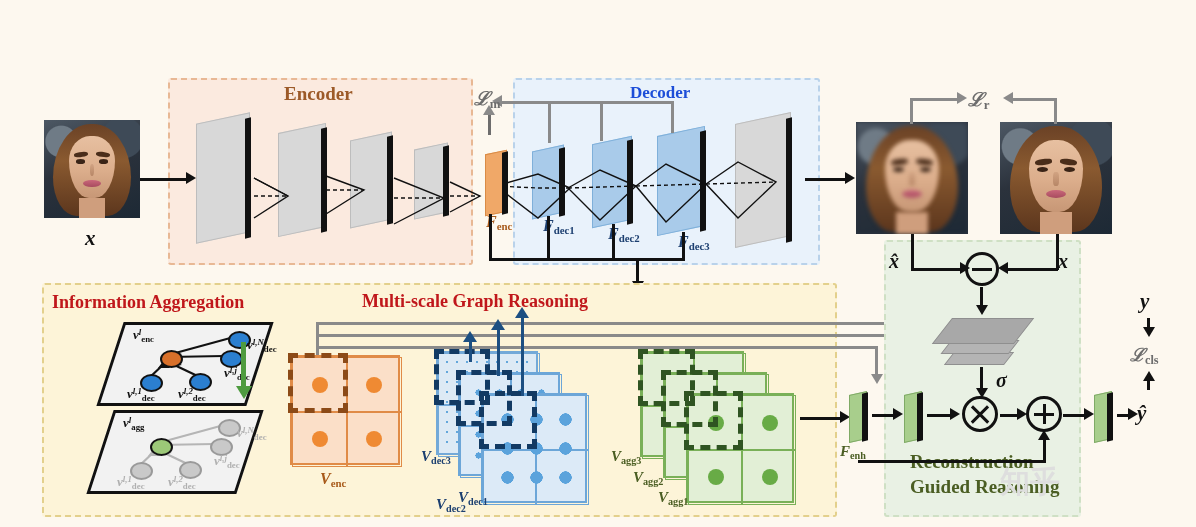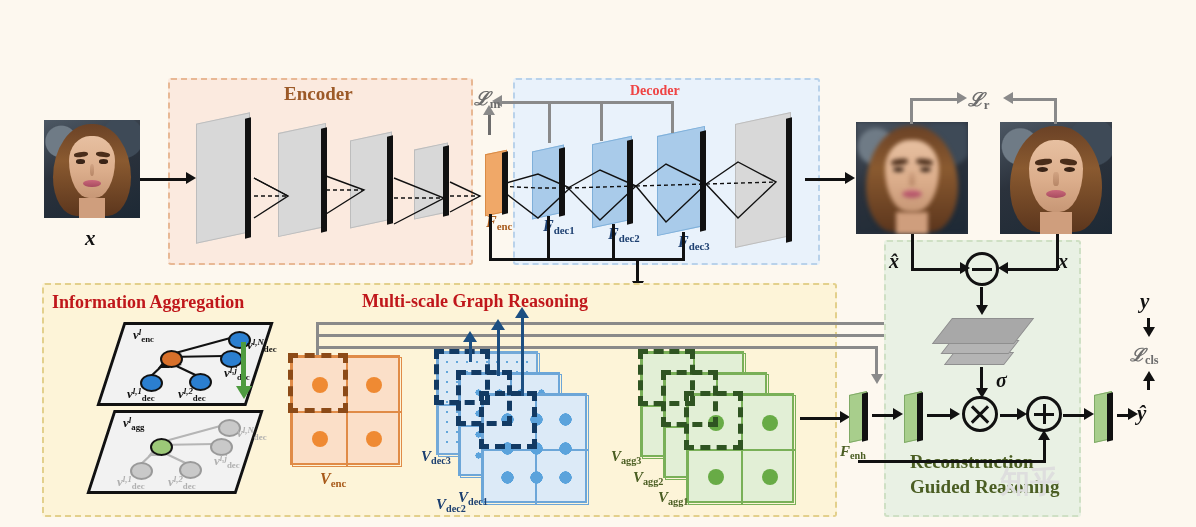--- a/index.html
+++ b/index.html
@@ -16,21 +16,21 @@
 
   
   .panel{position:absolute;box-sizing:border-box;}
   .panel-enc{border:2px dashed #e8b894;background:#fbeadf;border-radius:3px;}
   .panel-dec{border:2px dashed #b9d2ea;background:#e9f2fb;border-radius:3px;}
   .panel-bottom{border:2px dashed #e3d08c;background:#fdf4d8;border-radius:3px;}
   .panel-rga{border:2px dashed #cfe0c4;background:#e9f1e4;border-radius:3px;}
 
   .ptitle{position:absolute;font-weight:bold;white-space:nowrap;}
   .t-enc{color:#9c5a28;font-size:19px;}
-  .t-dec{color:#ef4444;font-size:14px;}
+  .t-dec{color:#1d4ed8;font-size:17px;}
   .t-red{color:#c0171b;font-size:18px;}
   .t-rga{color:#4b5e23;font-size:19px;line-height:1.05;}
 
   
   .slab{position:absolute;}
   .slab .face{position:absolute;left:0;top:0;width:100%;height:100%;
      transform:skewY(-12deg);box-sizing:border-box;}
   .slab .edge{position:absolute;right:-1px;top:0;width:6px;height:100%;
      background:#111;transform:skewY(-12deg);}
   .gray .face{background:#d8d8d8;border:1px solid #bdbdbd;}

